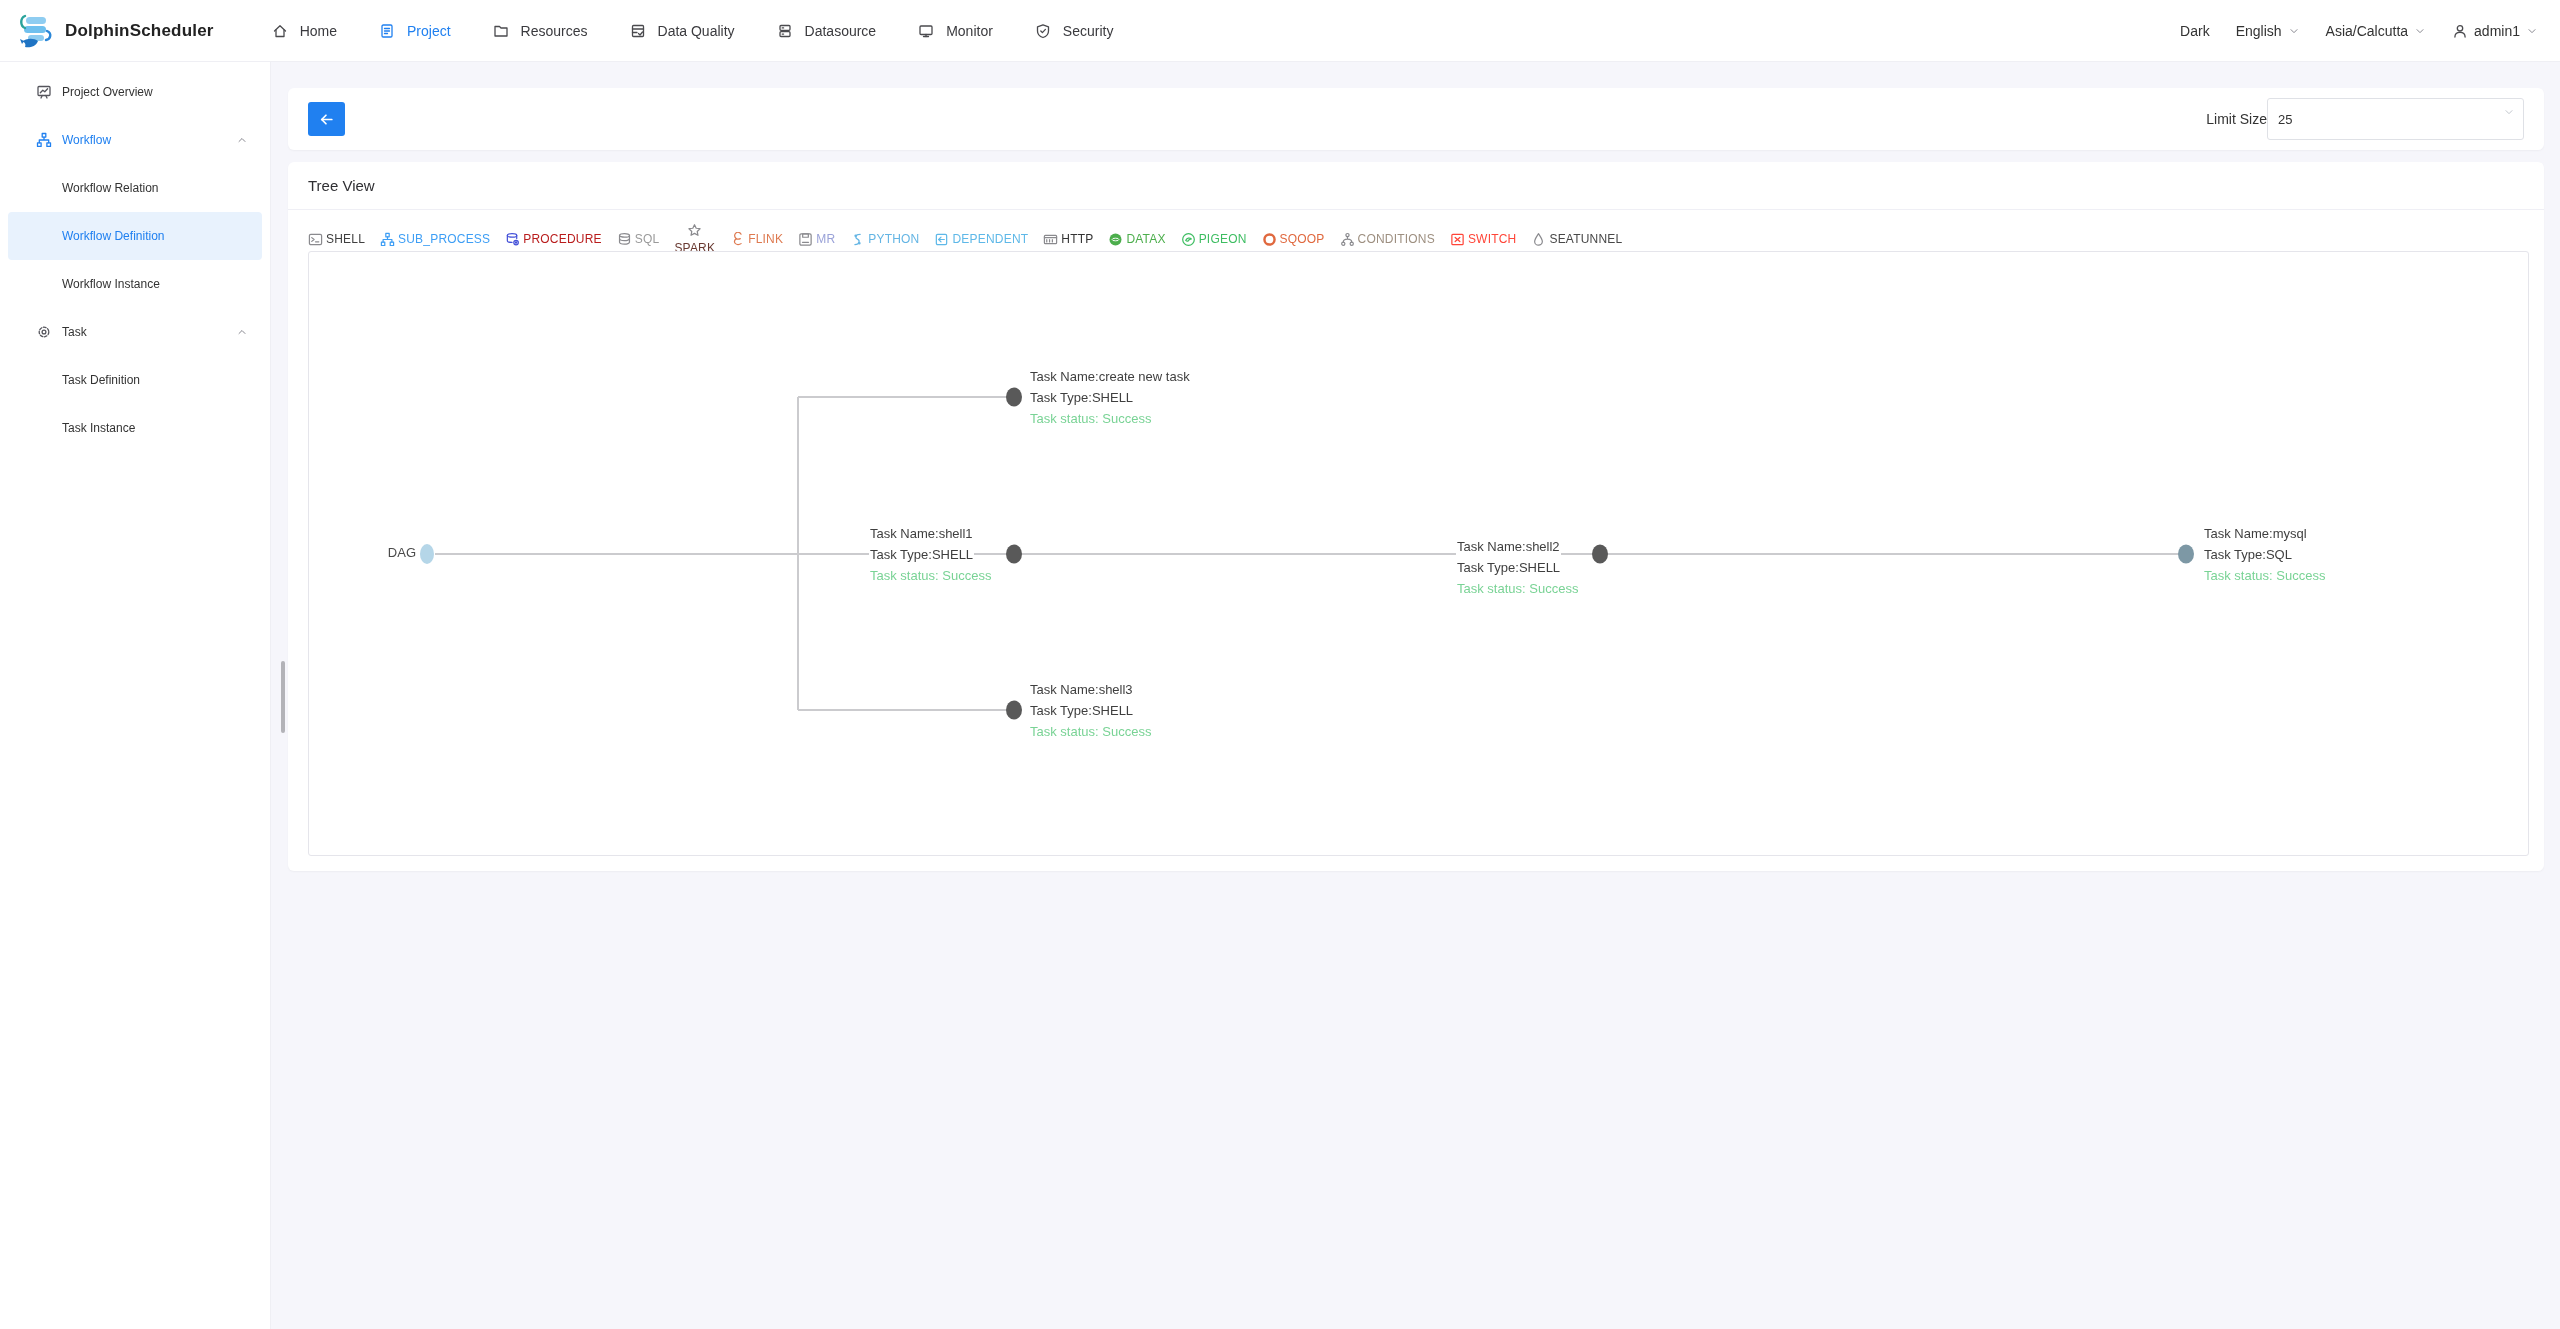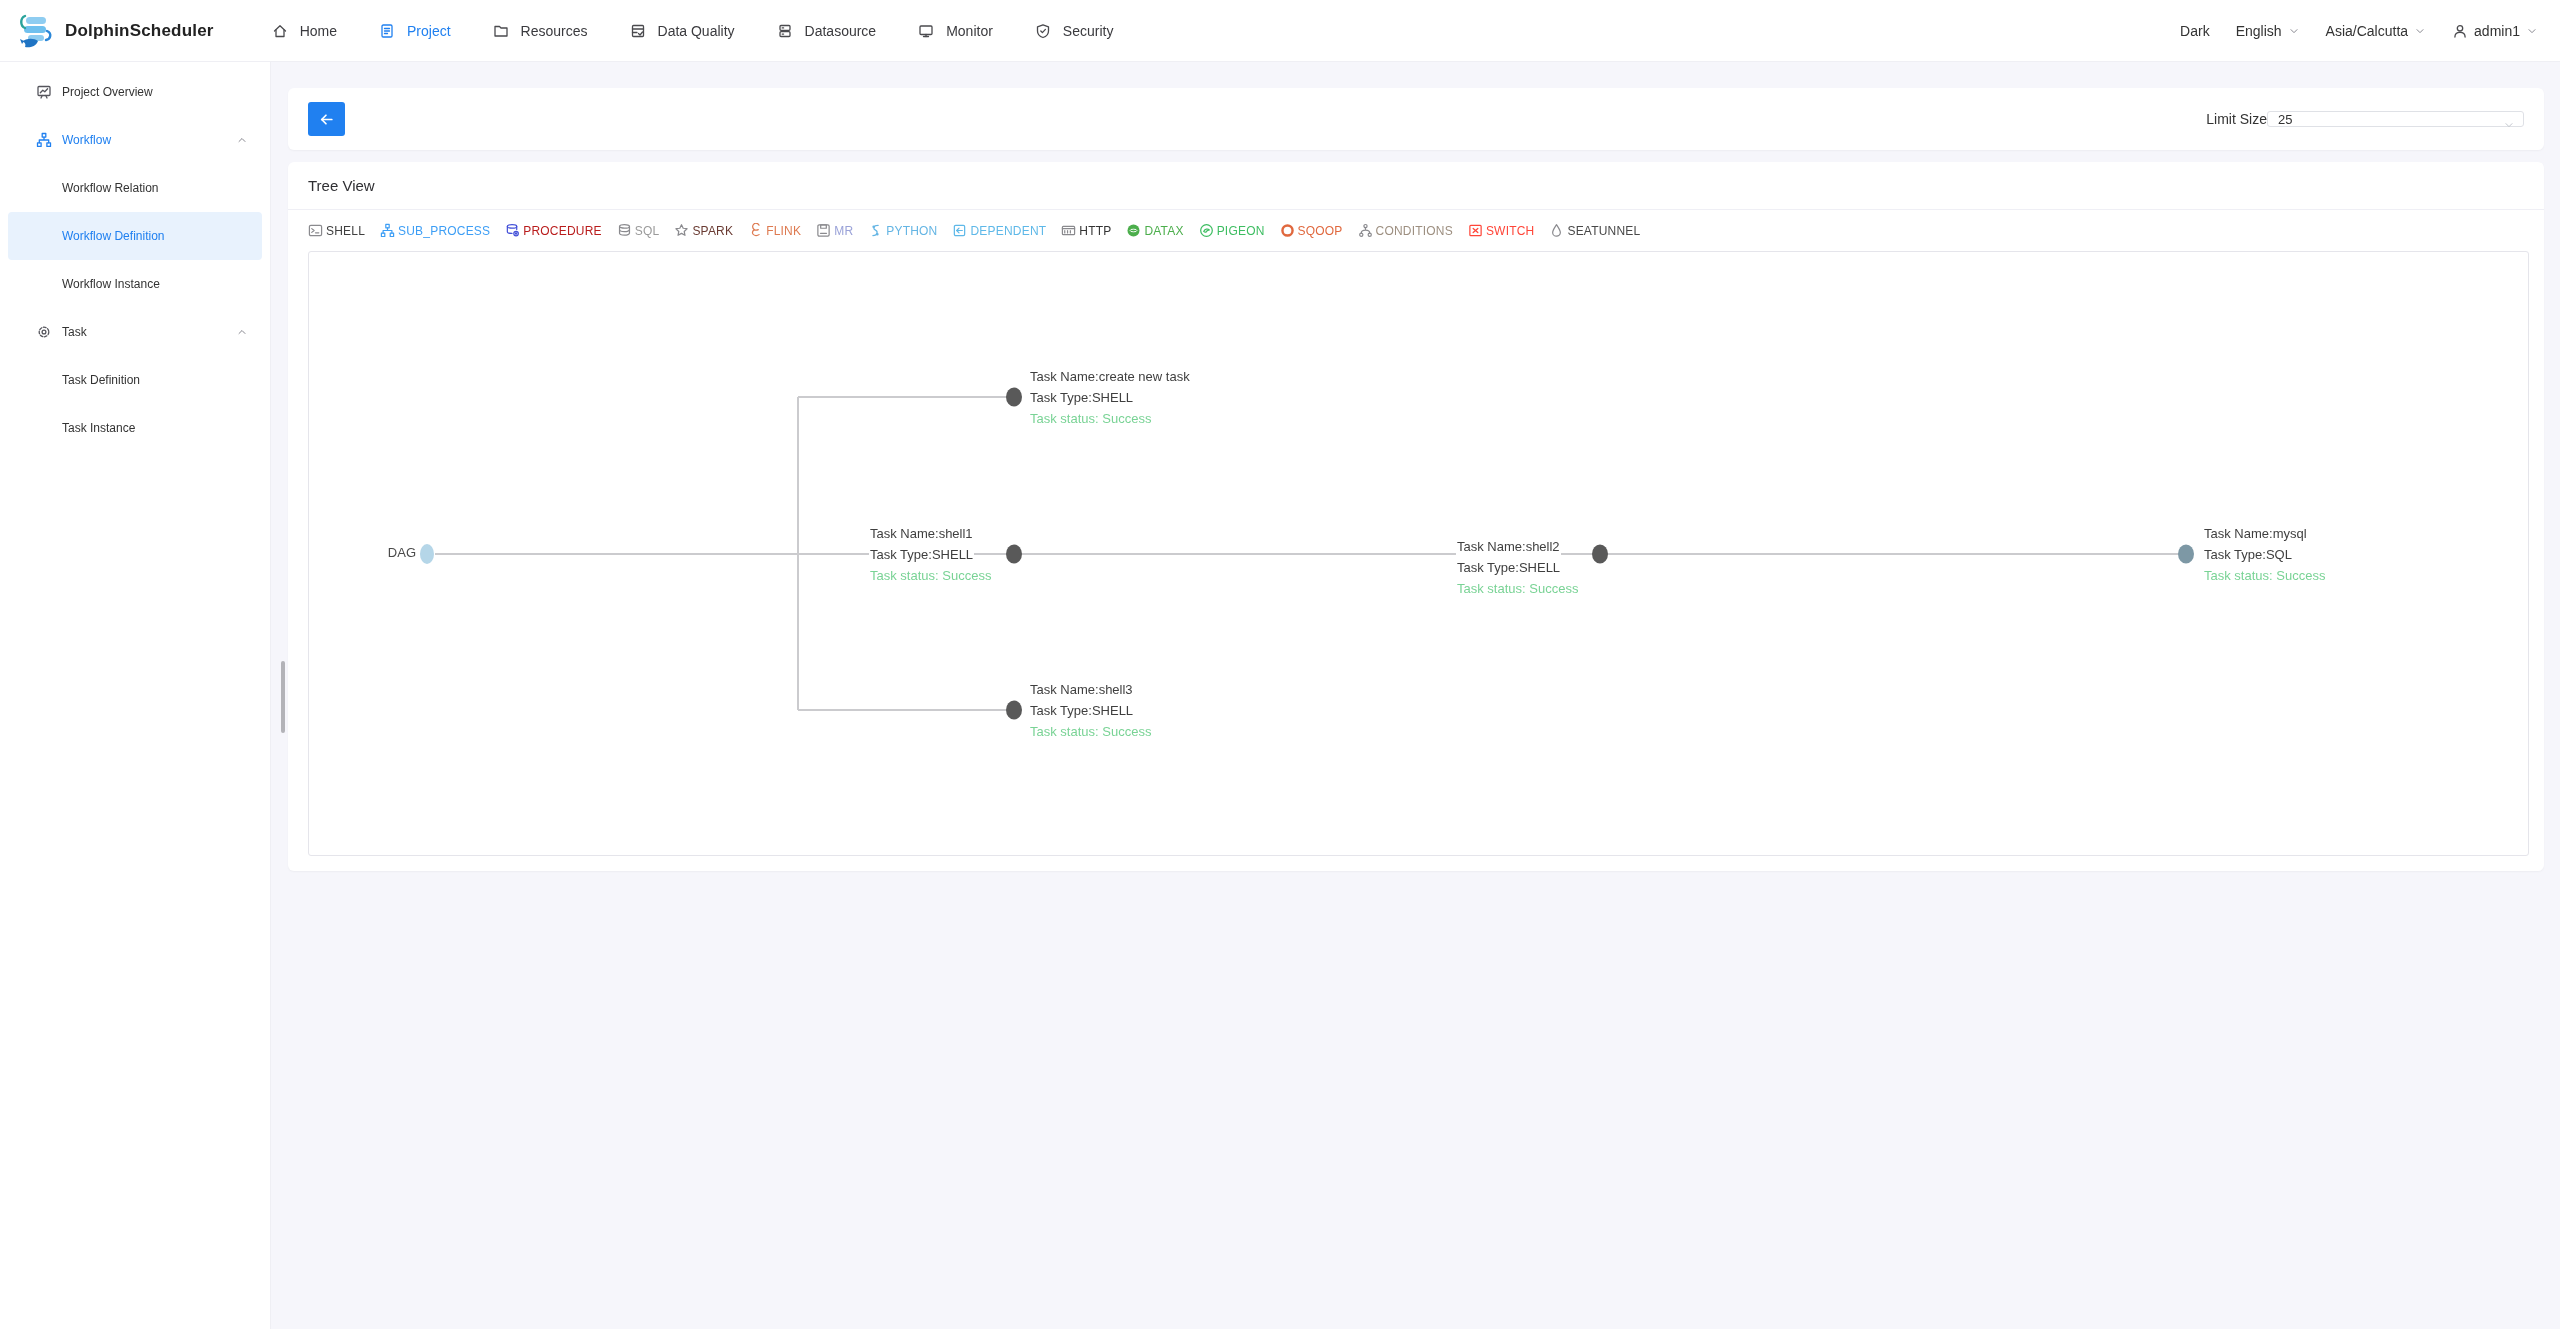--- a/index.html
+++ b/index.html
@@ -36,21 +36,21 @@
   .scroll-thumb { position:absolute; left:281px; top:661px; width:4px; height:72px;
                   background:#b3b3b8; border-radius:2px; z-index:25; }
 
   
   .card { position:absolute; background:#fff; border-radius:6px; box-shadow:0 1px 2px rgba(0,0,0,.04); }
   .card1 { left:288px; top:88px; width:2256px; height:62px; display:flex; align-items:center;
            justify-content:space-between; padding:0 20px; }
   .back-btn { width:37px; height:34px; background:#2080f0; border:none; border-radius:3px;
               display:flex; align-items:center; justify-content:center; cursor:pointer; }
   .limit-wrap { display:flex; align-items:center; font-size:14px; color:#333; }
-  .select { position:relative; width:257px; height:16px; background:#fff; border:1px solid #dfe1e6;
+  .select { position:relative; width:257px; height:42px; background:#fff; border:1px solid #dfe1e6;
             border-radius:3px; font-size:13px; color:#333; display:flex; align-items:center;
             padding:0 26px 0 10px; cursor:pointer; }
   .select .chev { position:absolute; right:8px; top:7px; color:#bfc3cb; }
 
   .card2 { left:288px; top:162px; width:2256px; height:709px; }
   .card2-header { height:48px; border-bottom:1px solid #efeff5; display:flex; align-items:center; padding:0 20px; }
   .card2-title { font-size:15px; color:#2f2f33; }
   .legend-row { display:flex; align-items:center; gap:15px; padding:13px 20px 8px; flex-wrap:nowrap; }
   .legend-item { display:flex; align-items:center; gap:3px; font-size:12px; letter-spacing:.2px; white-space:nowrap; }
   .legend-item .ic { display:flex; }
@@ -311,21 +311,21 @@
       <span class="legend-item" style="color: rgb(154, 154, 154);">
         <span class="ic">
           <svg width="15" height="15" viewBox="0 0 16 16" fill="none" stroke="#8a8a8e" stroke-width="1.3" stroke-linecap="round" stroke-linejoin="round">
             <ellipse cx="8" cy="3.6" rx="5.3" ry="1.9"></ellipse>
             <path d="M2.7 3.6 V11 c0 1.1 2.4 2 5.3 2 s5.3-.9 5.3-2 V3.6"></path>
             <path d="M2.7 7.3 c0 1.1 2.4 2 5.3 2 s5.3-.9 5.3-2"></path>
           </svg>
         </span>
         <span>SQL</span>
       </span>
-      <span class="legend-item" style="color: rgb(105, 58, 50);">
+      <span class="legend-item" style="color: rgb(105, 58, 50); flex-direction: column;">
         <span class="ic">
           <svg width="15" height="15" viewBox="0 0 16 16" fill="none" stroke="#8a8a8e" stroke-width="1.3" stroke-linecap="round" stroke-linejoin="round">
             <path d="M8 1.8 L9.8 5.6 13.9 6.1 10.9 9 11.7 13.1 8 11.1 4.3 13.1 5.1 9 2.1 6.1 6.2 5.6 Z"></path>
           </svg>
         </span>
         <span>SPARK</span>
       </span>
       <span class="legend-item" style="color: rgb(222, 122, 80);">
         <span class="ic">
           <svg width="15" height="15" viewBox="0 0 16 16" fill="none" stroke="#de7a50" stroke-width="1.3" stroke-linecap="round" stroke-linejoin="round">

